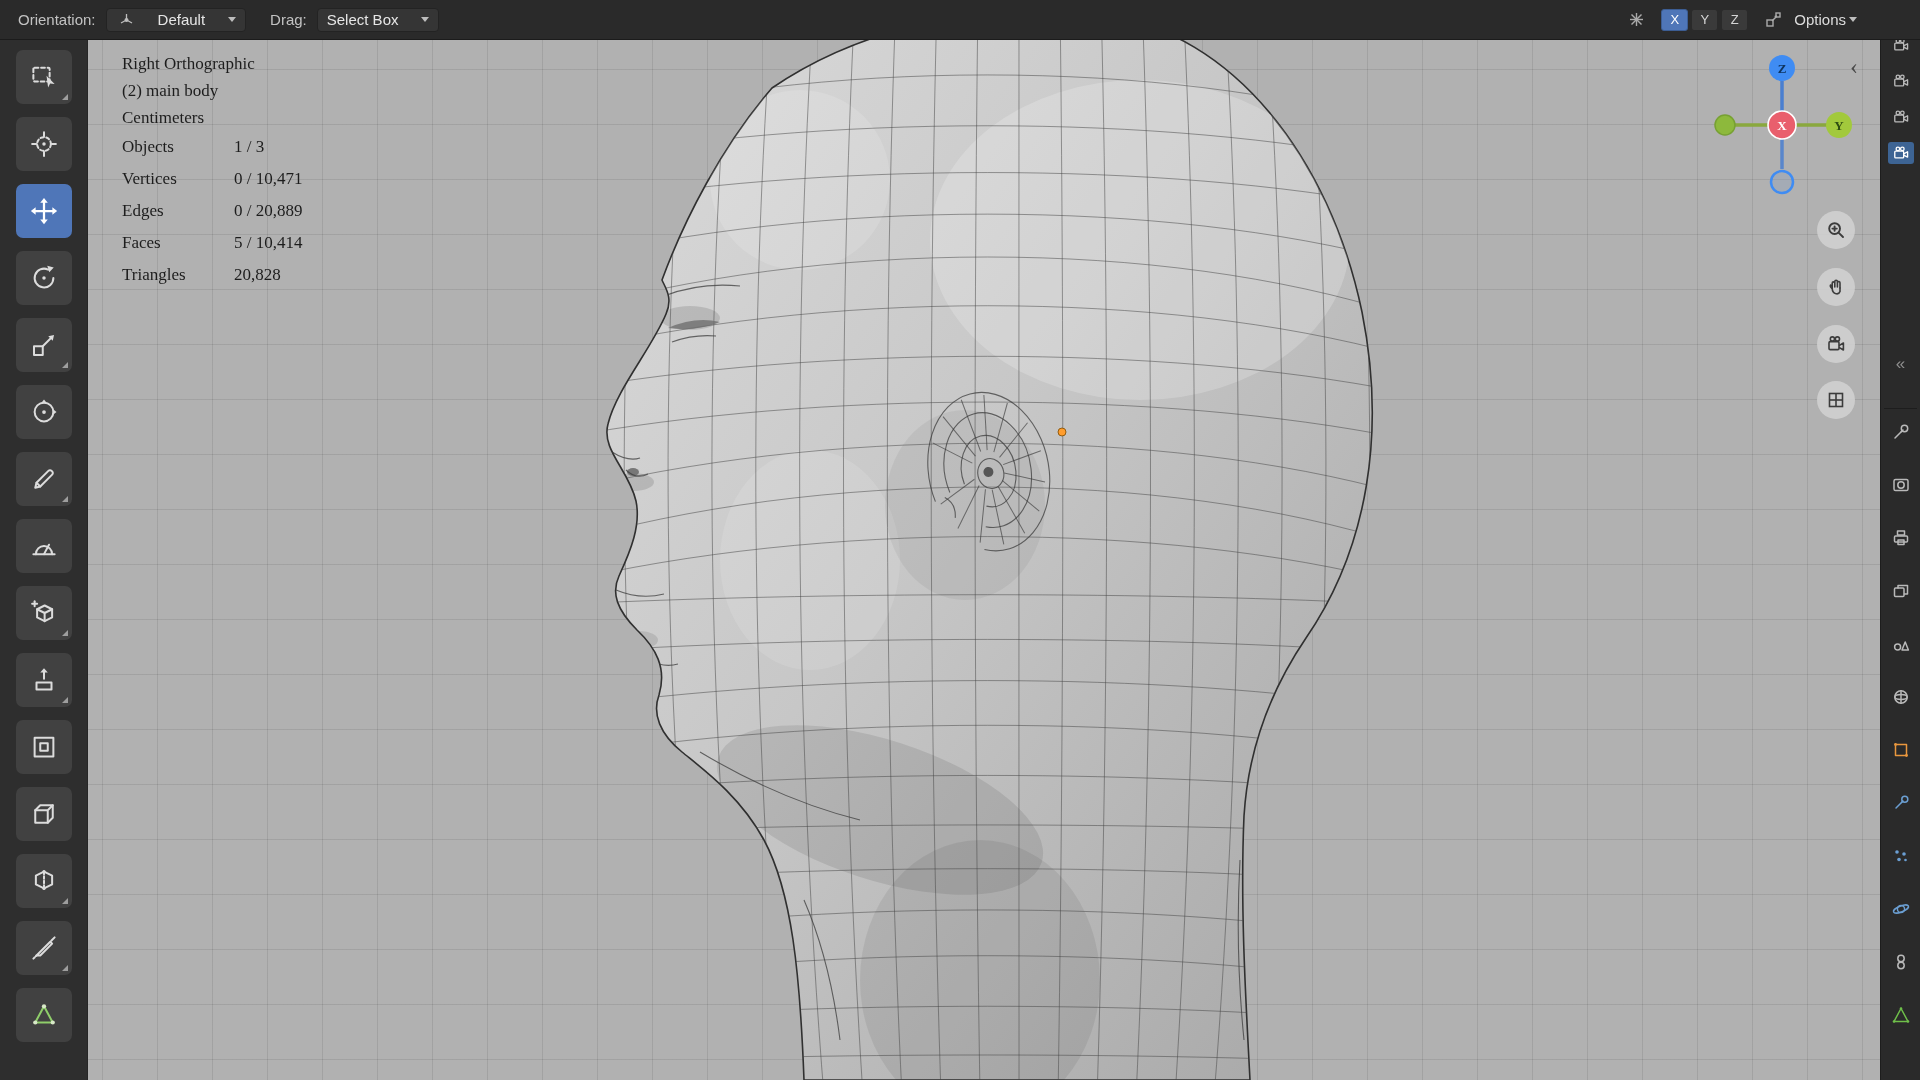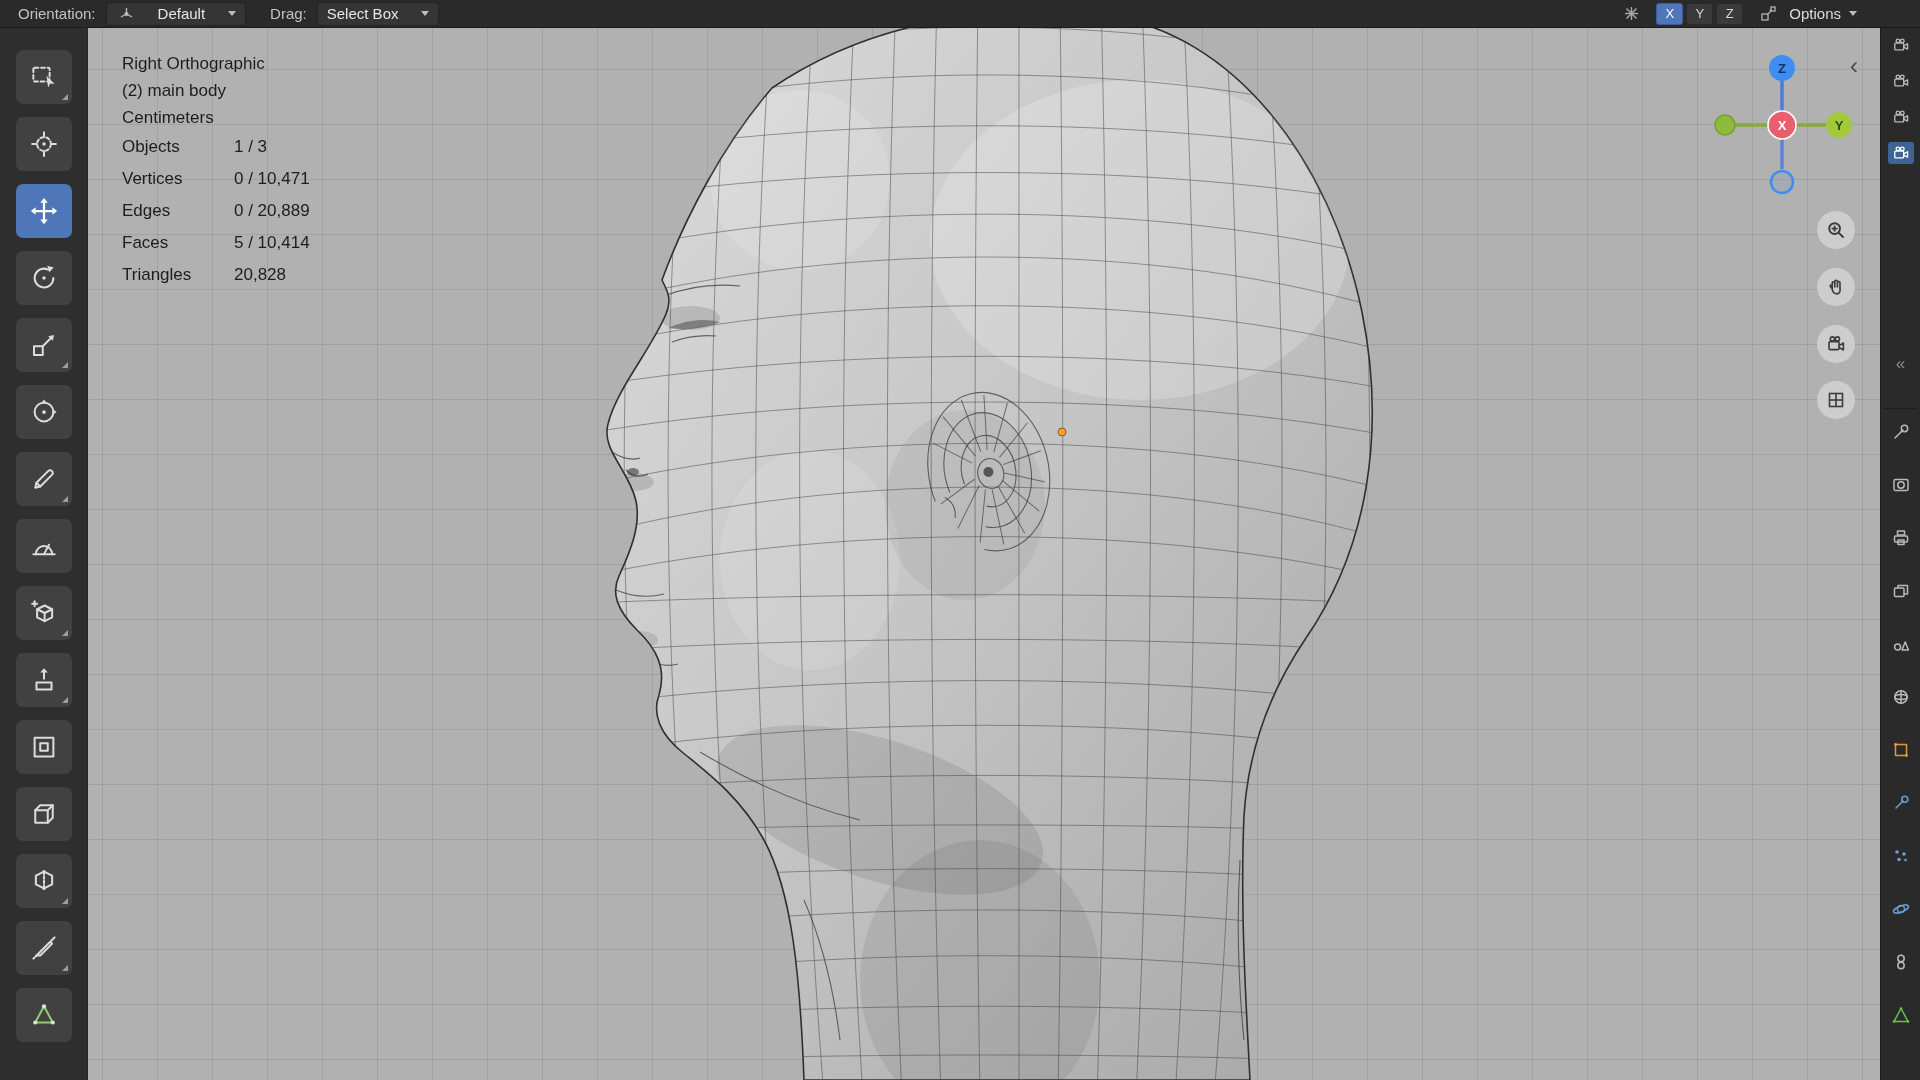--- a/index.html
+++ b/index.html
@@ -4,50 +4,50 @@
 <style>
   html,body{margin:0;padding:0;}
   body{
     width:1920px;height:1080px;position:relative;overflow:hidden;
     background:#b1b1b1;
     font-family:"Liberation Sans","DejaVu Sans",sans-serif;
     user-select:none;
   }
   
   .header{
-    position:absolute;top:0;left:0;right:0;height:28px;background:#2a2a2a;
+    position:absolute;top:0;left:0;right:0;height:40px;background:#2a2a2a;
     border-bottom:1px solid #1b1b1b;display:flex;align-items:center;
     justify-content:space-between;padding:0 63px 0 18px;box-sizing:border-box;
     z-index:40;color:#c9c9c9;font-size:15px;
   }
   .h-left,.h-right{display:flex;align-items:center;gap:10px;}
   .pill{
     display:flex;align-items:center;gap:20px;background:#353535;
     border:1px solid #232323;border-radius:4px;height:22px;padding:0 9px;
     color:#e6e6e6;cursor:pointer;white-space:nowrap;
   }
   .chev{width:0;height:0;border-left:4px solid transparent;border-right:4px solid transparent;
     border-top:5px solid #bdbdbd;margin-left:3px;}
   .hdr-label{color:#c2c2c2;}
   .mirror-group{display:flex;gap:3px;margin:0 4px;}
   .axis-toggle{
     width:25px;height:20px;background:#3a3a3a;border:1px solid #2a2a2a;color:#d5d5d5;
     font-size:13px;display:flex;align-items:center;justify-content:center;border-radius:3px;cursor:pointer;
   }
   .axis-toggle.active{background:#4f76b8;border-color:#3c5d93;color:#fff;}
-  .opt{display:flex;align-items:center;gap:5px;cursor:pointer;color:#dcdcdc;}
+  .opt{display:flex;align-items:center;cursor:pointer;color:#dcdcdc;}
   .hicon{display:flex;align-items:center;justify-content:center;width:22px;height:22px;}
 
   
   .viewport{
     position:absolute;top:28px;left:0;right:39px;bottom:0;background:#b1b1b1;
     background-image:
       linear-gradient(rgba(80,80,80,0.16) 1px, transparent 1px),
       linear-gradient(90deg, rgba(80,80,80,0.16) 1px, transparent 1px);
-    background-size:55px 55px;background-position:-8px -14px;overflow:hidden;
+    background-size:55px 55px;background-position:-8px -14px;overflow:hidden;font-family:Liberation Serif, serif;
   }
   svg.scene{position:absolute;left:0;top:0;width:100%;height:100%;}
   .wire{stroke:#444444;stroke-width:1;fill:none;opacity:.5;}
   .wire2{stroke:#3c3c3c;stroke-width:1.1;fill:none;opacity:.75;}
   .earline{stroke:#3a3a3a;stroke-width:1;opacity:.65;}
 
   
   .overlay{position:absolute;left:122px;top:22px;color:#1d1d1d;font-size:17px;line-height:27px;z-index:5;}
   .stats{display:grid;grid-template-columns:112px auto;line-height:32px;}
 

